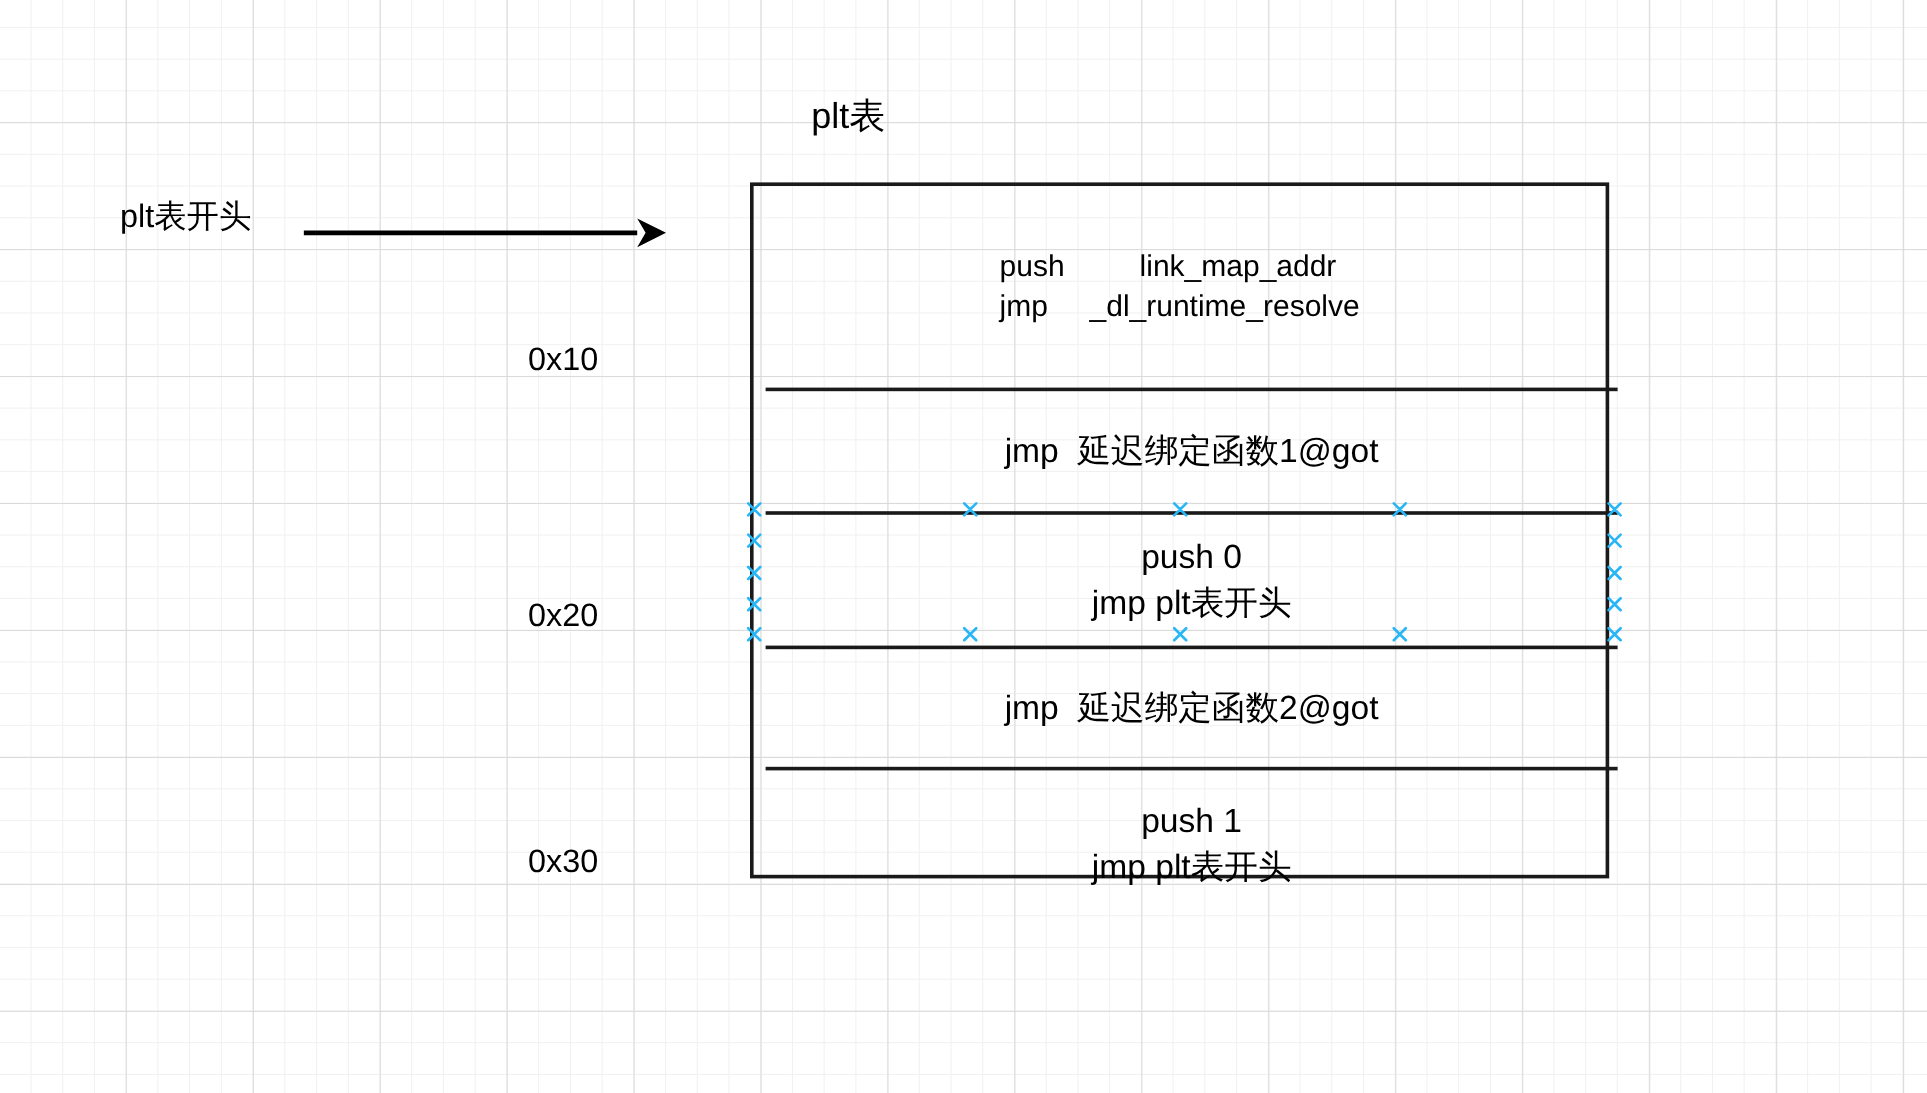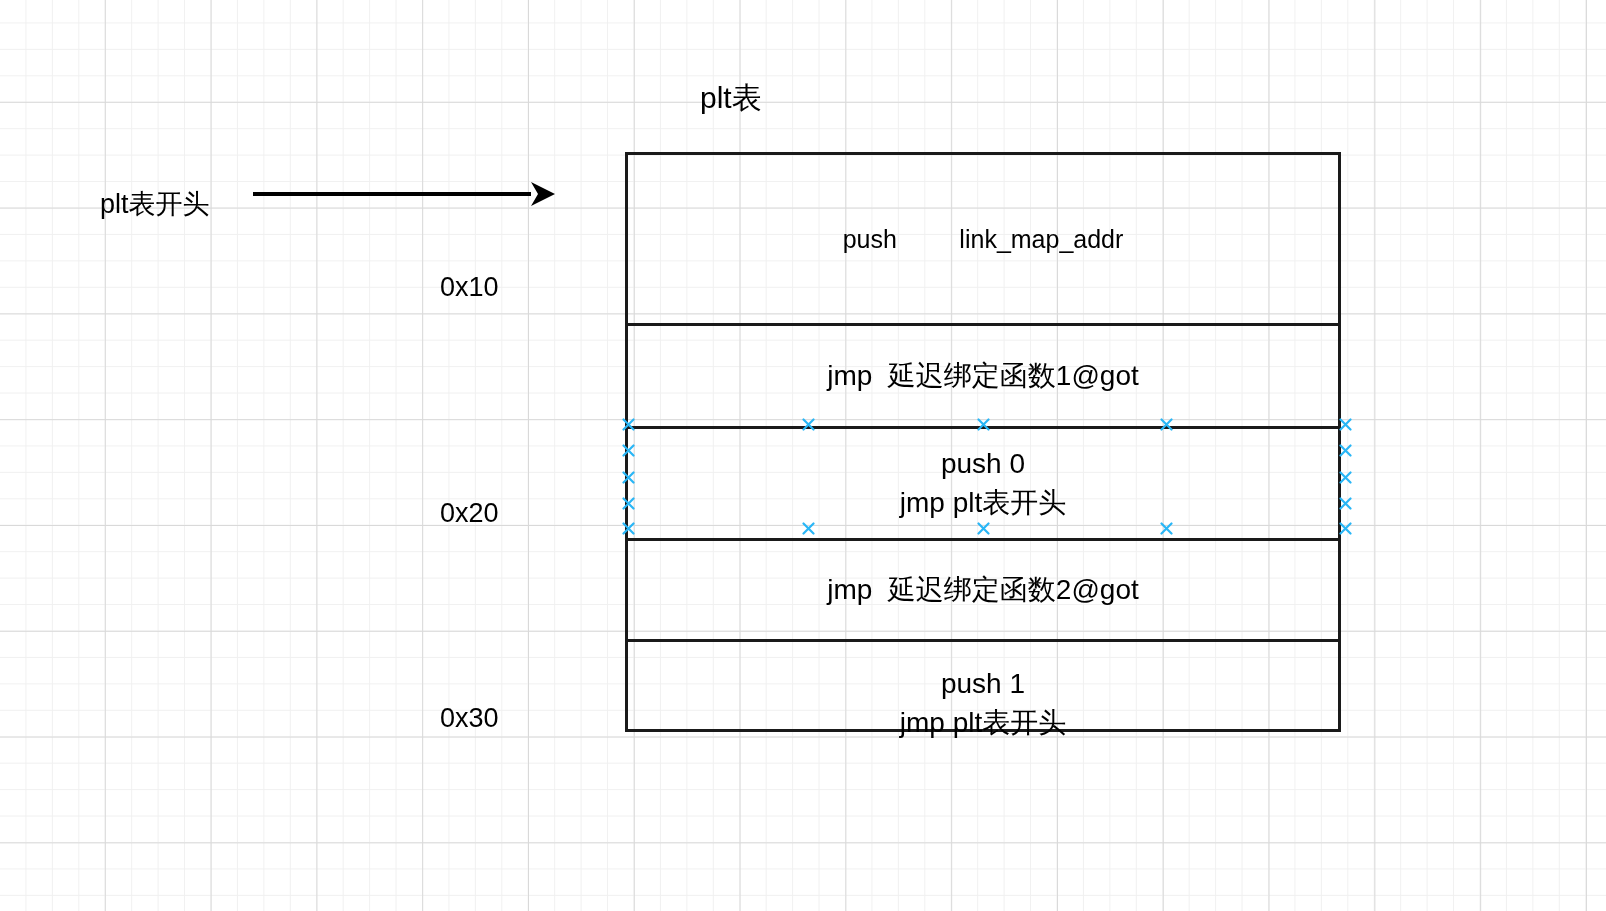--- a/index.html
+++ b/index.html
@@ -23,32 +23,32 @@
       105.8px 105.8px,
       26.45px 26.45px,
       26.45px 26.45px;
     background-position: -1px -4px, -1px -4px, -1px -4px, -1px -4px;
     font-family: "Liberation Sans", "DejaVu Sans", sans-serif;
     color: #000000;
   }
 
   .plt-title {
     position: absolute;
-    left: 700px;
+    left: 676px;
     top: 80px;
     font-size: 30px;
     line-height: 1.2;
     white-space: nowrap;
     color: #000000;
   }
 
   .src-label {
     position: absolute;
     left: 100px;
-    top: 188px;
+    top: 164px;
     font-size: 27px;
     line-height: 1.2;
     white-space: nowrap;
     color: #000000;
   }
 
   .arrow-wrap {
     position: absolute;
     left: 253px;
     top: 178px;
@@ -56,21 +56,21 @@
     height: 32px;
   }
 
   .addr-label {
     position: absolute;
     font-size: 27px;
     line-height: 1.2;
     white-space: nowrap;
     color: #000000;
   }
-  .addr-10 { left: 440px; top: 271px; }
+  .addr-10 { left: 440px; top: 283px; }
   .addr-20 { left: 440px; top: 497px; text-align: right; }
   .addr-30 { left: 440px; top: 702px; }
 
   .plt-table {
     position: absolute;
     left: 625px;
     top: 152px;
     width: 716px;
     height: 580px;
     border: 3px solid #1a1a1a;
@@ -82,20 +82,21 @@
     box-sizing: border-box;
     width: 100%;
     display: flex;
     align-items: center;
     justify-content: center;
     text-align: center;
     position: relative;
   }
   .plt-row + .plt-row {
     border-top: 3px solid #1a1a1a;
+    margin-left: 10px;
   }
 
   .row-0 { height: 168px; }
   .row-1 { height: 103px; }
   .row-2 { height: 112px; }
   .row-3 { height: 101px; }
   .row-4 { height: 126px; }
 
   .row-text {
     font-size: 28px;
@@ -150,21 +151,21 @@
     </svg>
   </div>
 
   <div class="addr-label addr-10">0x10</div>
   <div class="addr-label addr-20">0x20</div>
   <div class="addr-label addr-30">0x30</div>
 
   <div class="plt-table">
 
     <div class="plt-row row-0">
-      <div class="row-text"><span>push         link_map_addr</span><br></div>
+      <div class="row-text"><span>push         link_map_addr</span><br><span>jmp     _dl_runtime_resolve</span></div>
     </div>
 
     <div class="plt-row row-1">
       <div class="row-text">jmp  延迟绑定函数1@got</div>
     </div>
 
     <div class="plt-row row-2 row-selected">
       <div class="row-text"><span>push 0</span><br><span>jmp plt表开头</span></div>
     </div>
 

